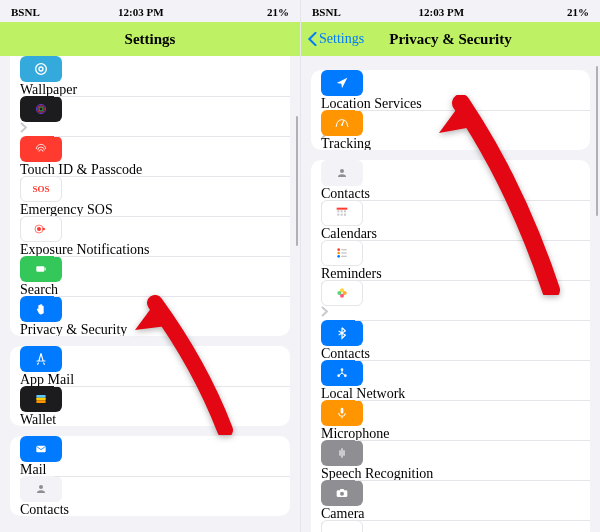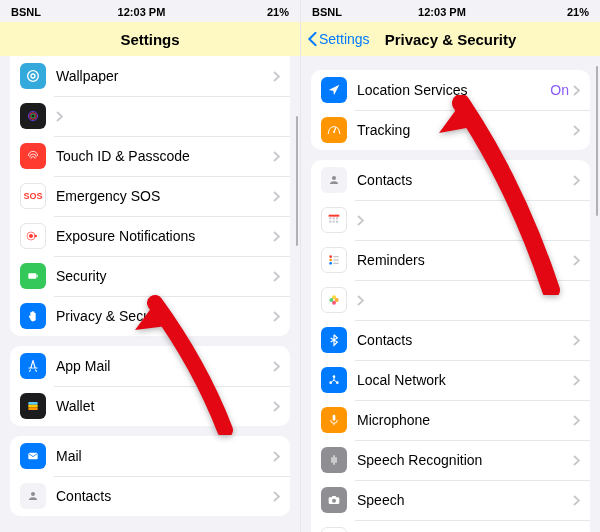--- a/index.html
+++ b/index.html
@@ -10,20 +10,21 @@
   height: 532px;
   display: flex;
   position: relative;
 }
 .screen {
   width: 300px;
   height: 532px;
   background: #f2f2f7;
   overflow: hidden;
   position: relative;
+  font-family: Liberation Serif, serif;
 }
 .screen + .screen { border-left: 1px solid #e5e5ea; }
 
 .status-bar {
   height: 22px;
   display: flex;
   align-items: center;
   justify-content: space-between;
   padding: 2px 8px 0;
   font-size: 11px;
@@ -33,21 +34,21 @@
 .status-left { display: flex; align-items: center; gap: 3px; }
 .status-right { display: flex; align-items: flex-start; gap: 3px; margin-left: 36px; }
 .status-bar .time { font-weight: 600; margin-left: 8px; }
 
 .nav-bar {
   display: flex;
   align-items: center;
   justify-content: center;
   height: 34px;
   position: relative;
-  background: #fef9c3;
+  background: #bef264;
 }
 .nav-title { font-size: 15px; font-weight: 600; }
 .nav-back {
   position: absolute;
   left: 6px;
   display: flex;
   align-items: center;
   gap: 2px;
   color: #007aff;
   font-size: 14px;
@@ -61,36 +62,36 @@
 }
 .group {
   margin: 10px 10px;
   background: #fff;
   border-radius: 10px;
   overflow: hidden;
 }
 .group.first { margin-top: 0; border-top-left-radius: 0; border-top-right-radius: 0; }
 .row {
   display: flex;
-  align-items: center;
   height: 40px;
   padding: 0 10px 0 10px;
   position: relative;
+  flex-direction: column;
 }
 .row + .row::before {
   content: "";
   position: absolute;
   left: 44px;
   right: 0;
   top: 0;
   height: 1px;
   background: #e5e5ea;
 }
 .icon {
-  width: 26px;
+  width: 42px;
   height: 26px;
   border-radius: 6px;
   display: flex;
   align-items: center;
   justify-content: center;
   flex-shrink: 0;
   margin-right: 10px;
   color: #fff;
 }
 .icon svg { width: 16px; height: 16px; }
@@ -219,21 +220,21 @@
             <path d="M1 1 L6 5.5 L1 10" fill="none" stroke="currentColor" stroke-width="1.8"></path>
           </svg>
       </div>
       <div class="row">
         <div class="icon bg-green">
             <svg viewBox="0 0 24 24" fill="#fff">
               <rect x="5" y="8" width="12" height="8" rx="1.5"></rect>
               <rect x="17.5" y="10" width="1.5" height="4"></rect>
             </svg>
           </div>
-        <div class="label">Security</div>
+        <div class="label">Search</div>
         <svg class="chev" viewBox="0 0 7 11">
             <path d="M1 1 L6 5.5 L1 10" fill="none" stroke="currentColor" stroke-width="1.8"></path>
           </svg>
       </div>
       <div class="row">
         <div class="icon bg-blue">
             <svg viewBox="0 0 24 24" fill="#fff">
               <path d="M8 12 V7 a1 1 0 0 1 2 0 V6 a1 1 0 0 1 2 0 V6 a1 1 0 0 1 2 0 V8 a1 1 0 0 1 2 0 v7 a4 4 0 0 1 -8 2 l-2-4 a1 1 0 0 1 2-1 Z"></path>
             </svg>
           </div>
@@ -394,20 +395,21 @@
             <svg viewBox="0 0 24 24">
               <rect x="4" y="4" width="16" height="3" fill="#ff3b30"></rect>
               <rect x="5" y="8" width="3" height="3" fill="#c7c7cc"></rect>
               <rect x="10" y="8" width="3" height="3" fill="#c7c7cc"></rect>
               <rect x="15" y="8" width="3" height="3" fill="#c7c7cc"></rect>
               <rect x="5" y="13" width="3" height="3" fill="#c7c7cc"></rect>
               <rect x="10" y="13" width="3" height="3" fill="#c7c7cc"></rect>
               <rect x="15" y="13" width="3" height="3" fill="#c7c7cc"></rect>
             </svg>
           </div>
+        <div class="label">Calendars</div>
         <svg class="chev" viewBox="0 0 7 11">
             <path d="M1 1 L6 5.5 L1 10" fill="none" stroke="currentColor" stroke-width="1.8"></path>
           </svg>
       </div>
       <div class="row">
         <div class="icon" style="background:#fff;border:0.5px solid #e5e5ea">
             <svg viewBox="0 0 24 24">
               <circle cx="7" cy="7" r="2" fill="#ff3b30"></circle>
               <circle cx="7" cy="12" r="2" fill="#ff9500"></circle>
               <circle cx="7" cy="17" r="2" fill="#007aff"></circle>
@@ -483,21 +485,21 @@
           </svg>
       </div>
       <div class="row">
         <div class="icon bg-gray">
             <svg viewBox="0 0 24 24" fill="#fff">
               <rect x="4" y="8" width="16" height="10" rx="2"></rect>
               <circle cx="12" cy="13" r="3" fill="#8e8e93"></circle>
               <rect x="9" y="6" width="6" height="3" rx="1"></rect>
             </svg>
           </div>
-        <div class="label">Speech</div>
+        <div class="label">Camera</div>
         <svg class="chev" viewBox="0 0 7 11">
             <path d="M1 1 L6 5.5 L1 10" fill="none" stroke="currentColor" stroke-width="1.8"></path>
           </svg>
       </div>
       <div class="row">
         <div class="icon" style="background:#fff;border:0.5px solid #e5e5ea"></div>
 
       </div>
     </div>
 

